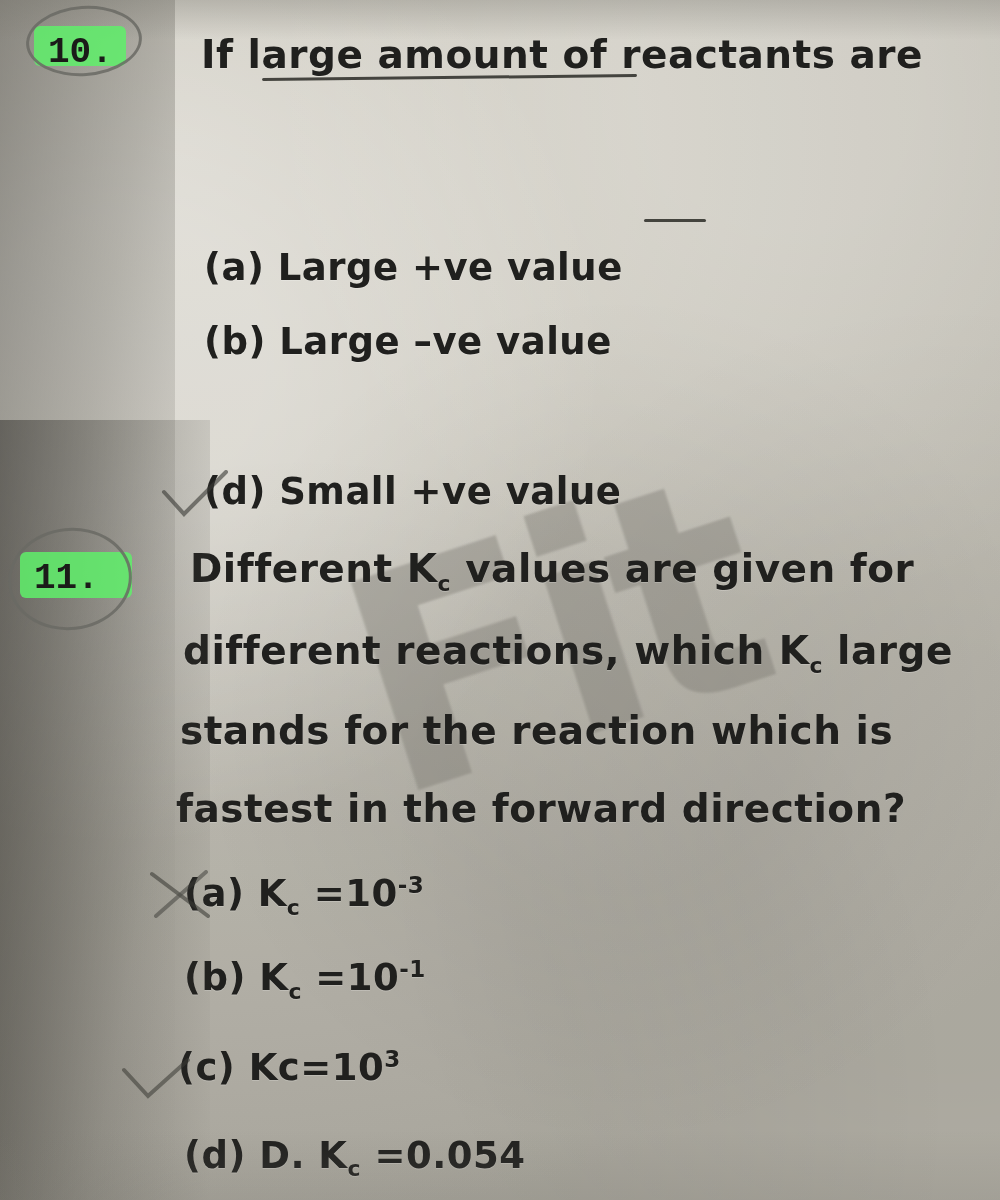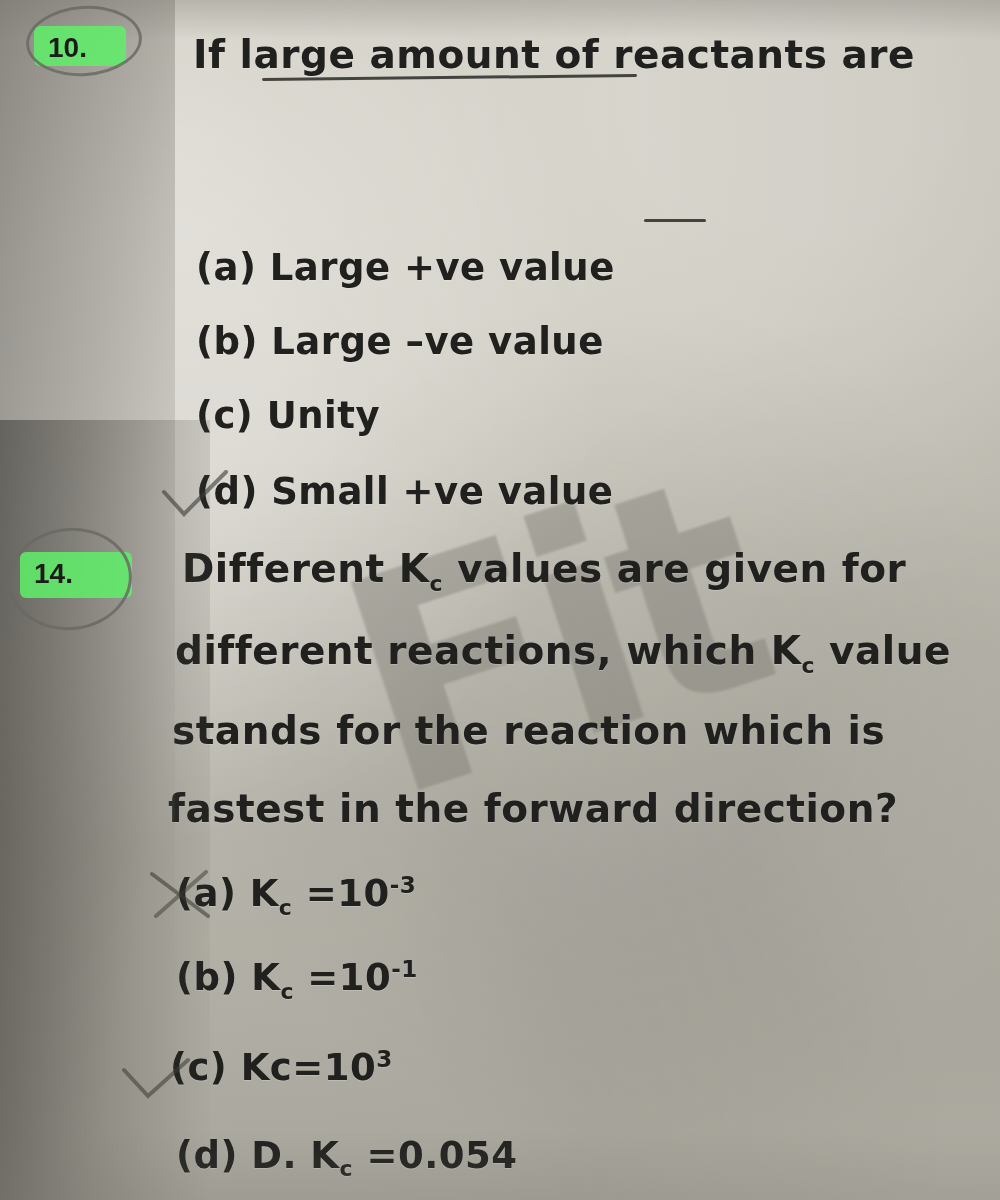--- a/index.html
+++ b/index.html
@@ -86,42 +86,43 @@
 
   
   .qtext {
     position: absolute;
     color: #20201e;
     font-family: "DejaVu Sans", sans-serif;
     font-weight: 600;
     letter-spacing: .5px;
     white-space: nowrap;
     text-shadow: 0 1px 0 rgba(255,255,255,.20);
+    margin-left: 8px;
   }
   .line {
     font-size: 39px;
   }
   .opt {
     font-size: 37px;
   }
   sub.sm {
     font-size: 22px;
     font-weight: 600;
   }
   sup.sm {
     font-size: 23px;
     font-weight: 600;
   }
 
   
   .qnum {
     position: absolute;
-    font-family: Liberation Sans, sans-serif;
+    font-family: Liberation Mono, monospace;
     font-weight: 700;
-    font-size: 28px;
+    font-size: 36px;
     color: #1b1b19;
     z-index: 4;
     text-align: right;
   }
 
   
   .ellipse {
     position: absolute;
     border: 3px solid #6a6a64;
     border-radius: 50%;
@@ -176,44 +177,40 @@
   <div class="qtext opt" style="left:196px; top:246px;">
     <span>(a)</span>
     <span>Large +ve value</span>
   </div>
 
   <div class="qtext opt" style="left:196px; top:320px;">
     <span>(b)</span>
     <span>Large –ve value</span>
   </div>
 
-  <div class="qtext opt" style="left:196px; top:394px;">
-    <span>(c)</span>
-    <span>Unity</span>
-  </div>
 
   <div class="qtext opt" style="left:196px; top:470px;">
     <span>(d)</span>
     <span>Small +ve value</span>
   </div>
 
   <svg class="tick" style="left:160px; top:470px;" width="70" height="56" viewBox="0 0 70 56">
     <path d="M4 22 L24 44 L66 2" stroke="#3a3a35" stroke-width="4" fill="none" stroke-linecap="round" opacity="0.75"></path>
   </svg>
 
   <div class="hl" style="left:20px; top:552px; width:112px; height:46px; border-radius:6px;"></div>
   <div class="ellipse" style="left:8px; top:528px; width:118px; height:96px; transform:rotate(-6deg);"></div>
-  <div class="qnum" style="left:34px; top:558px;">14.</div>
+  <div class="qnum" style="left:34px; top:558px;">11.</div>
 
   <div class="qtext line" style="left:182px; top:546px;">
     <span>Different K</span><sub class="sm">c</sub><span> values are given for</span>
   </div>
 
   <div class="qtext line" style="left:175px; top:628px;">
-    <span>different reactions, which  K</span><sub class="sm">c</sub><span> value</span>
+    <span>different reactions, which  K</span><sub class="sm">c</sub><span> large</span>
   </div>
 
   <div class="qtext line" style="left:172px; top:708px;">stands for the reaction which is</div>
 
   <div class="qtext line" style="left:168px; top:786px;">fastest in the forward direction?</div>
 
   <div class="qtext opt" style="left:176px; top:872px;">
     <span>(a)</span>
     <span>K</span><sub class="sm">c</sub><span> =10</span><sup class="sm">-3</sup>
   </div>

